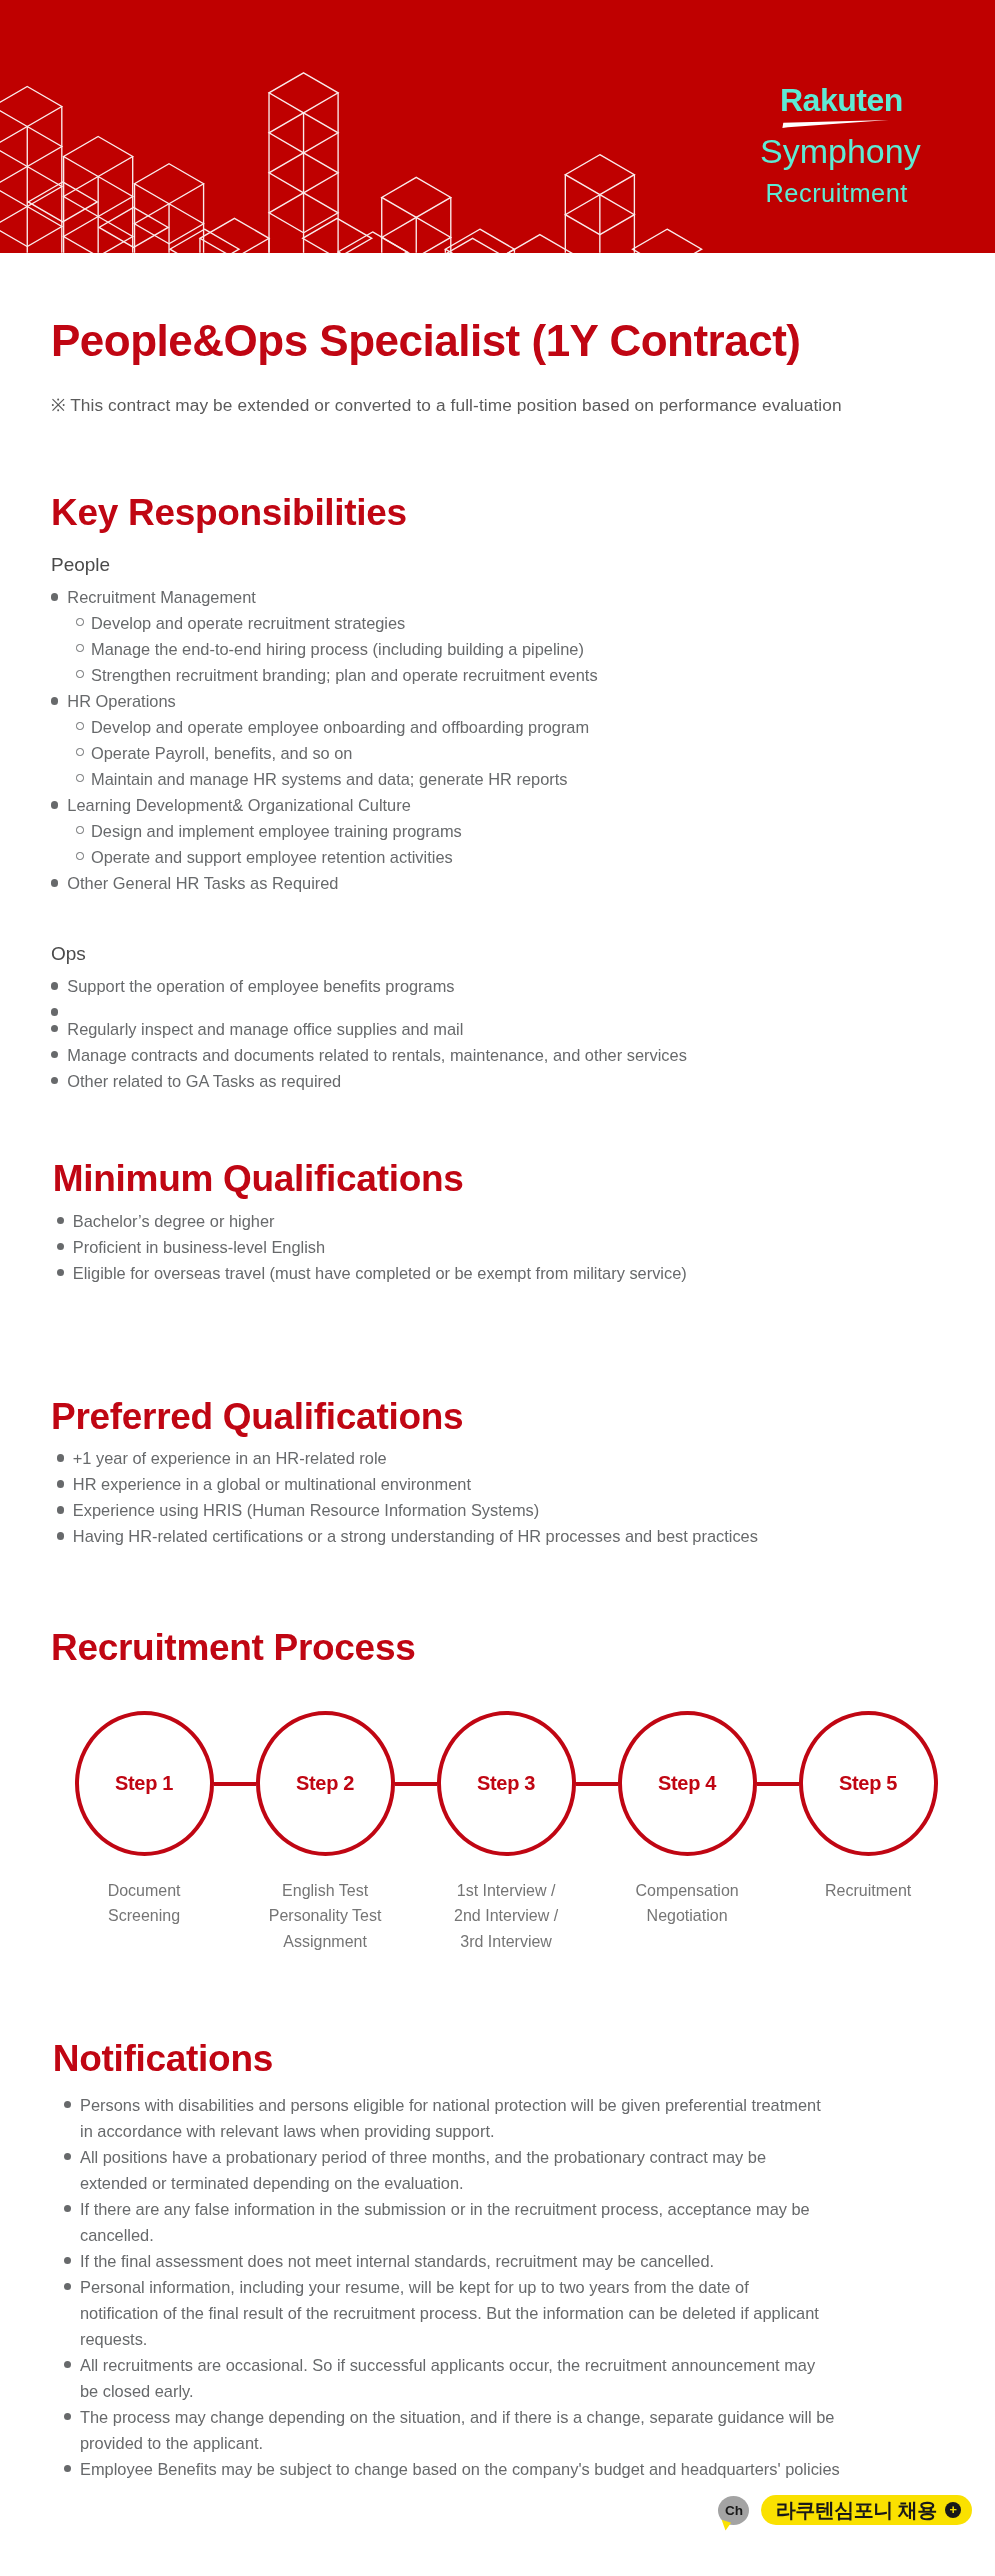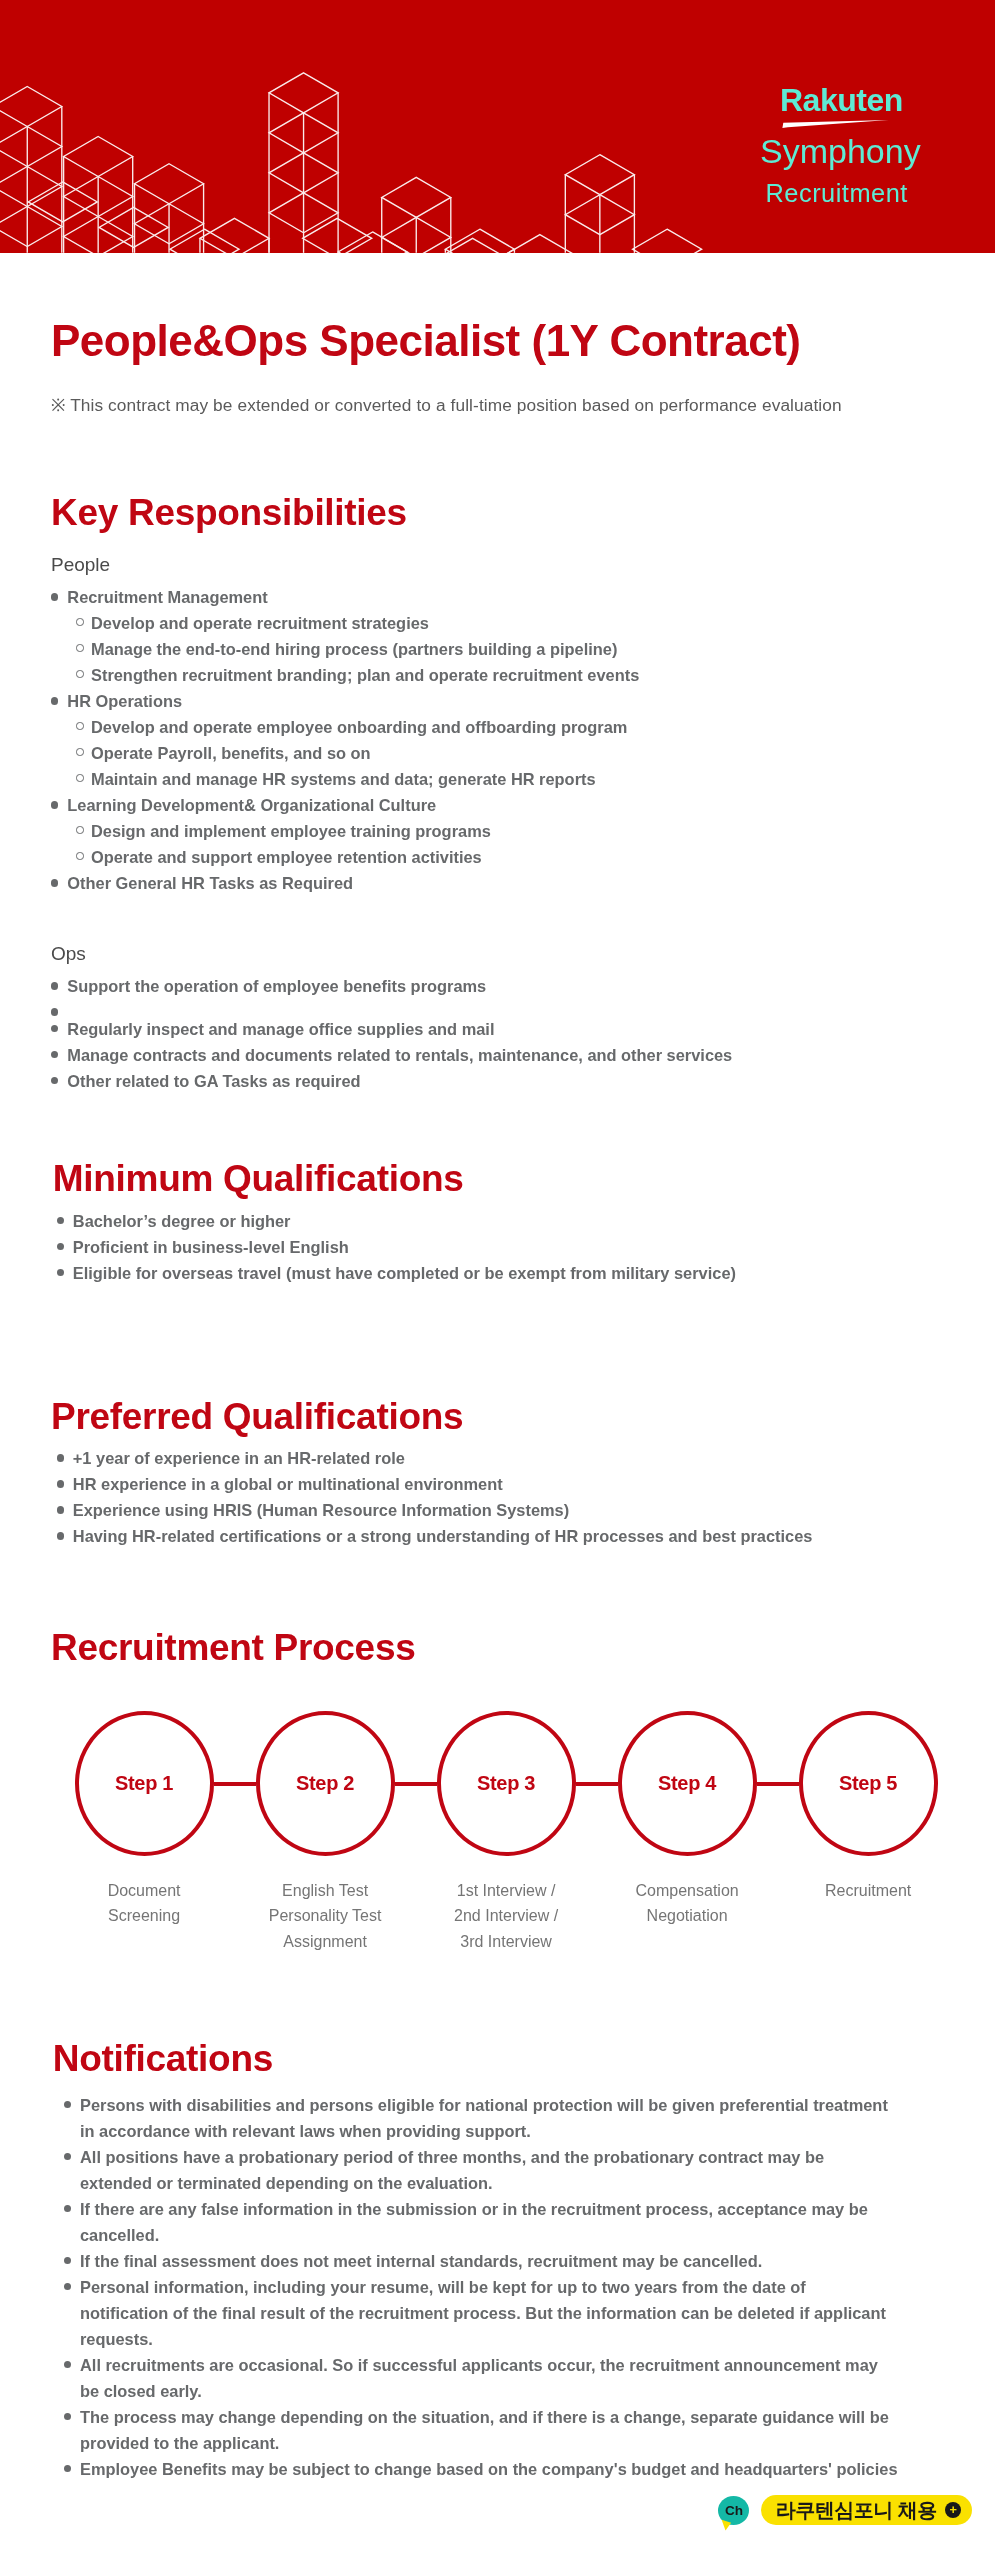--- a/index.html
+++ b/index.html
@@ -36,21 +36,21 @@
   }
   .h-keyresp   { margin-top:76px; }
   .h-minimum   { margin-top:64px; padding-left:1.8px; }
   .h-preferred { margin-top:110px; }
   .h-process   { margin-top:78px; }
   .h-notif     { margin-top:84px; padding-left:1.8px; }
 
   .group-label { margin-top:20px; font-size:19px; color:#4A4A4A; line-height:1.2; }
   .group-label.ops { margin-top:47px; }
 
-  ul { list-style:none;font-weight:bold; }
+  ul { list-style:none; }
   .blist { margin-top:7.3px; }
   .blist li { display:flex; align-items:flex-start; line-height:26px; font-size:16.4px; color:#67696B; }
   .li1 .dot {
     flex:0 0 auto; width:7.3px; height:7.3px; border-radius:50%;
     background:#67696B; margin:9px 9px 0 0; 
   }
   .li1 { padding-left:0; }
   .li1 .txt { padding-left:0; }
   .li1 .dot { margin-right:9px; }
   .li2 { padding-left:25.4px; }
@@ -77,21 +77,21 @@
     content:""; position:absolute; right:-42px; top:71px; width:42px; height:4.5px; background:#C00613;
   }
   .step-desc {
     margin-top:22px; width:162px; margin-left:-11.4px; margin-right:-11.4px;
     text-align:center; font-size:16px; color:#757575; line-height:25.4px; white-space:pre-line;
   }
 
   
   .kakao-row { position:absolute; right:23.6px; top:2495px; display:flex; align-items:center; gap:11.8px; }
   .kakao-bubble {
-    position:relative; width:31px; height:29px; background:#14b8a6; border-radius:50%;
+    position:relative; width:31px; height:29px; background:#a3a3a3; border-radius:50%;
     display:flex; align-items:center; justify-content:center;
     font-size:13.6px; font-weight:bold; color:#191919; cursor:pointer;
   }
   .kakao-bubble::after {
     content:""; position:absolute; left:1.8px; bottom:-5.5px;
     width:0; height:0; border-style:solid;
     border-width:9px 3.6px 0 7.3px;
     border-color:#FAE100 transparent transparent transparent;
     transform:rotate(18deg);
   }
@@ -199,21 +199,21 @@
     <li class="li1">
         <span class="dot"></span>
         <span class="txt">Recruitment Management</span>
       </li>
     <li class="li2">
         <span class="ring"></span>
         <span class="txt">Develop and operate recruitment strategies</span>
       </li>
     <li class="li2">
         <span class="ring"></span>
-        <span class="txt">Manage the end-to-end hiring process (partners building a pipeline)</span>
+        <span class="txt">Manage the end-to-end hiring process (including building a pipeline)</span>
       </li>
     <li class="li2">
         <span class="ring"></span>
         <span class="txt">Strengthen recruitment branding; plan and operate recruitment events</span>
       </li>
     <li class="li1">
         <span class="dot"></span>
         <span class="txt">HR Operations</span>
       </li>
     <li class="li2">

